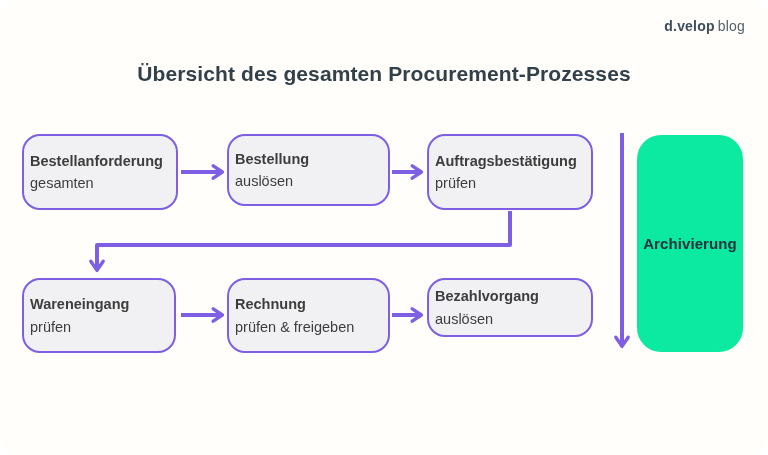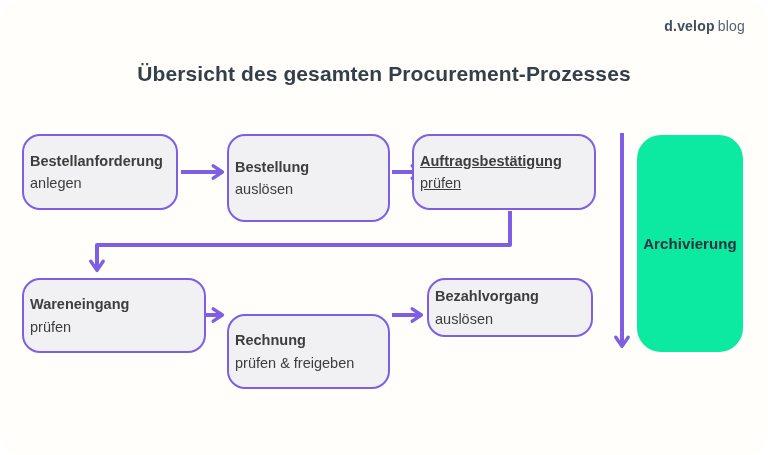--- a/index.html
+++ b/index.html
@@ -122,39 +122,39 @@
     <path class="wire" d="M181,172 L222,172" marker-end="url(#arrowhead)"></path>
     <path class="wire" d="M392,172 L421,172" marker-end="url(#arrowhead)"></path>
     <path class="wire" d="M510,211 L510,245 L97,245 L97,270" marker-end="url(#arrowhead)"></path>
     <path class="wire" d="M181,315 L222,315" marker-end="url(#arrowhead)"></path>
     <path class="wire" d="M392,315 L421,315" marker-end="url(#arrowhead)"></path>
     <path class="wire" d="M622,133 L622,346" marker-end="url(#arrowhead)"></path>
   </svg>
 
   <div class="node" style="left:22px; top:134px; width:156px; height:76px;">
     <span class="node-title">Bestellanforderung</span>
-    <span class="node-sub">anlegen</span>
+    <span class="node-sub">gesamten</span>
   </div>
 
-  <div class="node" style="left:227px; top:134px; width:163px; height:88px;">
+  <div class="node" style="left:227px; top:134px; width:163px; height:72px;">
     <span class="node-title">Bestellung</span>
     <span class="node-sub">auslösen</span>
   </div>
 
-  <div class="node" style="left:412px; top:134px; width:184px; height:76px;text-decoration:underline;">
+  <div class="node" style="left:427px; top:134px; width:166px; height:76px;">
     <span class="node-title">Auftragsbestätigung</span>
     <span class="node-sub">prüfen</span>
   </div>
 
-  <div class="node" style="left:22px; top:278px; width:184px; height:75px;">
+  <div class="node" style="left:22px; top:278px; width:154px; height:75px;">
     <span class="node-title">Wareneingang</span>
     <span class="node-sub">prüfen</span>
   </div>
 
-  <div class="node" style="left:227px; top:278px; width:163px; height:75px;margin-top:36px;">
+  <div class="node" style="left:227px; top:278px; width:163px; height:75px;">
     <span class="node-title">Rechnung</span>
     <span class="node-sub">prüfen &amp; freigeben</span>
   </div>
 
   <div class="node" style="left:427px; top:278px; width:166px; height:59px;">
     <span class="node-title">Bezahlvorgang</span>
     <span class="node-sub">auslösen</span>
   </div>
 
   <div class="archive-box">

